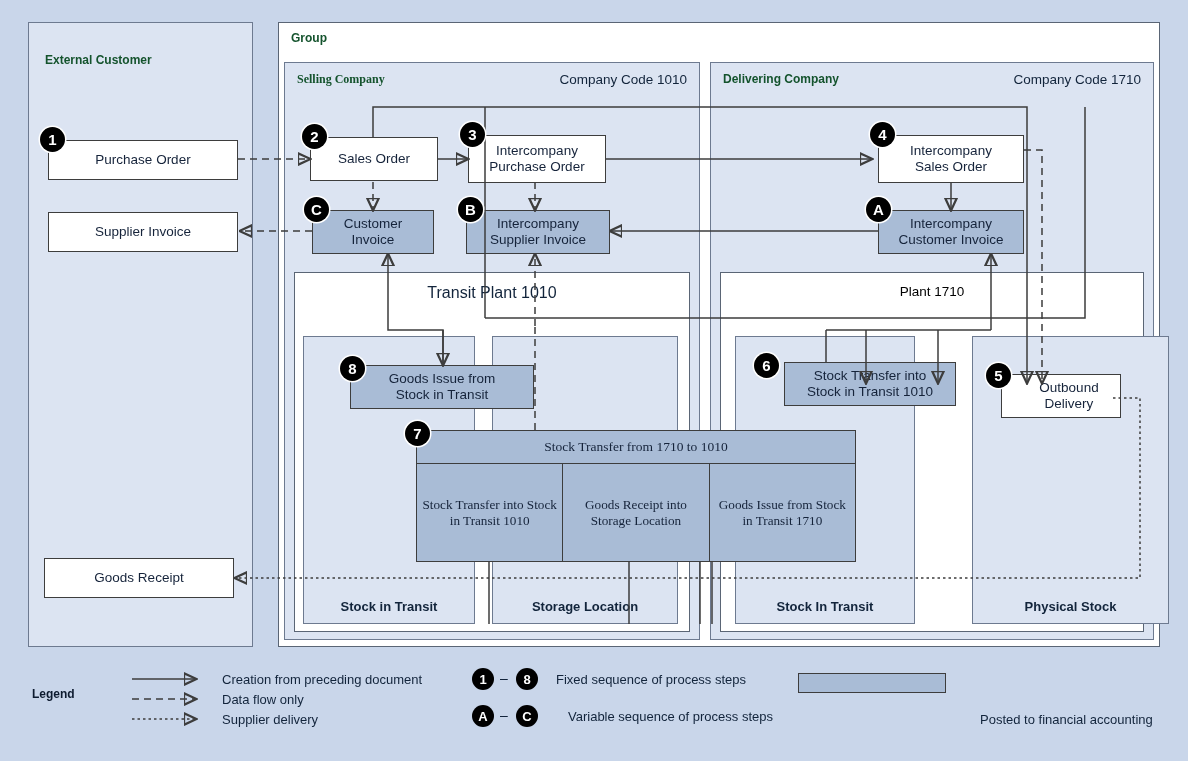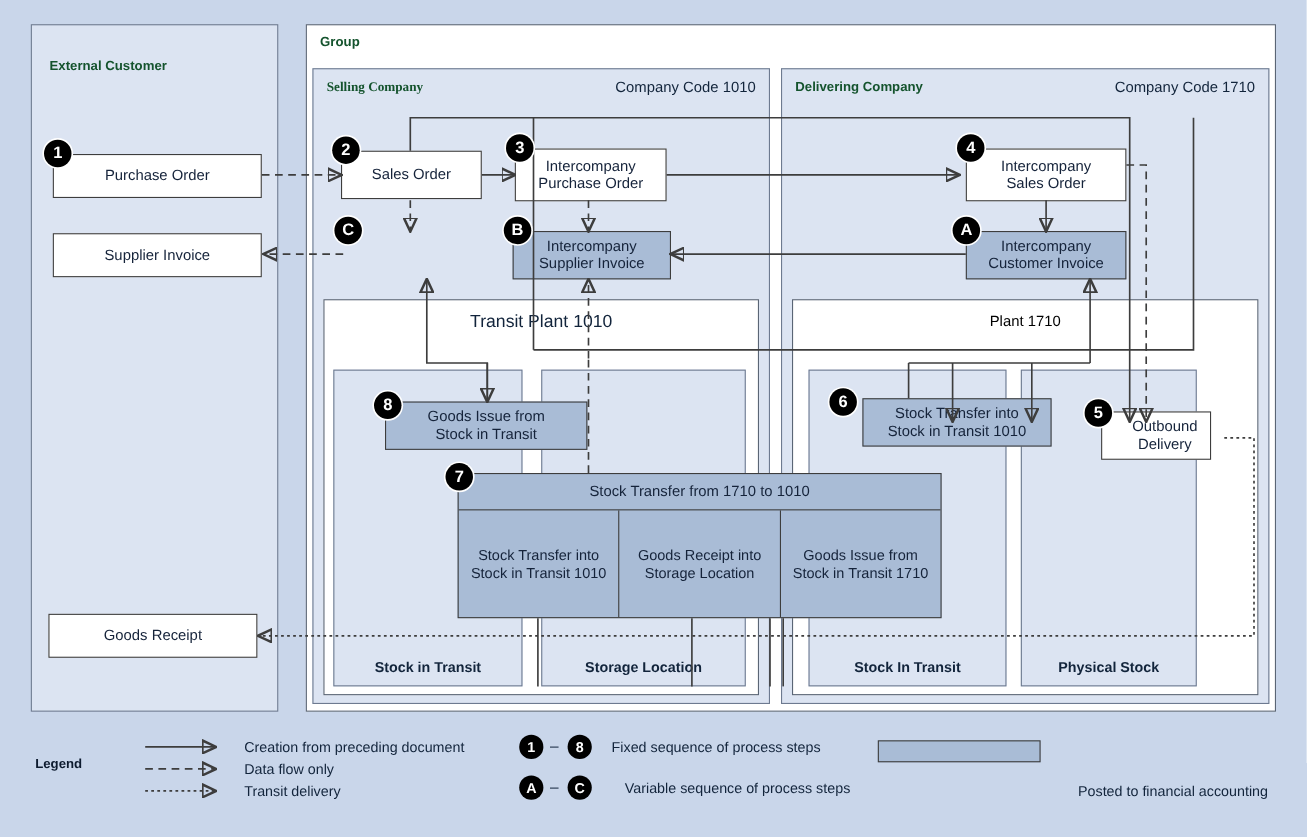--- a/index.html
+++ b/index.html
@@ -13,21 +13,21 @@
   .panel-hdr{font-weight:bold;font-size:12px;color:#14532d;}
   .panel-code{font-size:13.5px;color:#12243b;}
 
   
   .box{
     border:1.5px solid #3d3d3d;background:#ffffff;
     display:flex;align-items:center;justify-content:center;
     text-align:center;font-size:13.5px;color:#15233a;line-height:1.18;
   }
   .box.fin{background:#a9bcd6;}
-  .box.split{flex-direction:column;align-items:stretch;justify-content:flex-start;padding:0;}
+  .box.split{flex-direction:column;align-items:stretch;justify-content:flex-start;padding:0;font-family:Liberation Serif, serif;}
   .split-hdr{flex:0 0 32px;display:flex;align-items:center;justify-content:center;
              border-bottom:1.5px solid #3d3d3d;font-size:13.5px;}
   .split-cols{flex:1;display:flex;}
   .split-col{flex:1;display:flex;align-items:center;justify-content:center;
              text-align:center;font-size:13.2px;line-height:1.2;padding:0 4px;
              border-right:1.5px solid #3d3d3d;}
   .split-col:last-child{border-right:none;}
 
   
   .store{background:#dce4f2;border:1.5px solid #6d7a90;}
@@ -89,21 +89,21 @@
 
   <div class="abs store" style="left:303px;top:336px;width:172px;height:288px;">
     <div class="store-lbl">Stock in Transit</div>
   </div>
   <div class="abs store" style="left:492px;top:336px;width:186px;height:288px;">
     <div class="store-lbl">Storage Location</div>
   </div>
   <div class="abs store" style="left:735px;top:336px;width:180px;height:288px;">
     <div class="store-lbl">Stock In Transit</div>
   </div>
-  <div class="abs store" style="left:928px;top:336px;width:160px;height:288px;">
+  <div class="abs store" style="left:972px;top:336px;width:197px;height:288px;">
     <div class="store-lbl">Physical Stock</div>
   </div>
 
   <svg class="wires" viewBox="0 0 1188 761">
     <defs>
       <marker id="ah" markerWidth="9" markerHeight="9" refX="8" refY="4.5" orient="auto">
         <path d="M0,0.6 L8.4,4.5 L0,8.4 Z" fill="#3d3d3d" stroke="none"></path>
       </marker>
     </defs>
 
@@ -161,20 +161,22 @@
 
   <div class="abs box" style="left:44px;top:558px;width:190px;height:40px;">Goods Receipt</div>
 
   <div class="abs box" style="left:310px;top:137px;width:128px;height:44px;">Sales Order</div>
   <div class="abs badge" style="left:302px;top:124px;">2</div>
 
   <div class="abs box" style="left:468px;top:135px;width:138px;height:48px;white-space:pre-line;">Intercompany
 Purchase Order</div>
   <div class="abs badge" style="left:460px;top:122px;">3</div>
 
+  <div class="abs box fin" style="left:312px;top:210px;width:122px;height:44px;white-space:pre-line;">Customer
+Invoice</div>
   <div class="abs badge" style="left:304px;top:197px;">C</div>
 
   <div class="abs box fin" style="left:466px;top:210px;width:144px;height:44px;white-space:pre-line;">Intercompany
 Supplier Invoice</div>
   <div class="abs badge" style="left:458px;top:197px;">B</div>
 
   <div class="abs box" style="left:878px;top:135px;width:146px;height:48px;white-space:pre-line;">Intercompany
 Sales Order</div>
   <div class="abs badge" style="left:870px;top:122px;">4</div>
 
@@ -183,21 +185,21 @@
   <div class="abs badge" style="left:866px;top:197px;">A</div>
 
   <div class="abs box fin" style="left:350px;top:365px;width:184px;height:44px;white-space:pre-line;">Goods Issue from
 Stock in Transit</div>
   <div class="abs badge" style="left:340px;top:356px;">8</div>
 
   <div class="abs box fin" style="left:784px;top:362px;width:172px;height:44px;white-space:pre-line;">Stock Transfer into
 Stock in Transit 1010</div>
   <div class="abs badge" style="left:754px;top:353px;">6</div>
 
-  <div class="abs box" style="left:1001px;top:374px;width:100px;height:44px;white-space:pre-line;padding-left:16px;">Outbound
+  <div class="abs box" style="left:1001px;top:374px;width:120px;height:44px;white-space:pre-line;padding-left:16px;">Outbound
 Delivery</div>
   <div class="abs badge" style="left:986px;top:363px;">5</div>
 
   <div class="abs box fin split" style="left:416px;top:430px;width:440px;height:132px;">
     <div class="split-hdr">Stock Transfer from 1710 to 1010</div>
     <div class="split-cols">
       <div class="split-col">Stock Transfer into Stock in Transit 1010</div>
       <div class="split-col">Goods Receipt into Storage Location</div>
       <div class="split-col">Goods Issue from Stock in Transit 1710</div>
     </div>
@@ -207,21 +209,21 @@
   <div class="abs legend-title" style="left:32px;top:687px;">Legend</div>
 
   <svg class="abs" style="left:130px;top:668px;width:80px;height:60px;" viewBox="0 0 80 60">
     <line x1="2" y1="11" x2="66" y2="11" stroke="#3d3d3d" stroke-width="1.5" marker-end="url(#ah)"></line>
     <line x1="2" y1="31" x2="66" y2="31" stroke="#3d3d3d" stroke-width="1.5" stroke-dasharray="7 5" marker-end="url(#ah)"></line>
     <line x1="2" y1="51" x2="66" y2="51" stroke="#3d3d3d" stroke-width="1.5" stroke-dasharray="2.5 3" marker-end="url(#ah)"></line>
   </svg>
 
   <div class="abs legend-txt" style="left:202px;top:672px;">Creation from preceding document</div>
   <div class="abs legend-txt" style="left:202px;top:692px;">Data flow only</div>
-  <div class="abs legend-txt" style="left:202px;top:712px;">Transit delivery</div>
+  <div class="abs legend-txt" style="left:202px;top:712px;">Supplier delivery</div>
 
   <div class="abs lg-badge" style="left:472px;top:668px;">1</div>
   <div class="abs lg-dash" style="left:500px;top:670px;">–</div>
   <div class="abs lg-badge" style="left:516px;top:668px;">8</div>
   <div class="abs legend-txt" style="left:536px;top:672px;">Fixed sequence of process steps</div>
 
   <div class="abs lg-badge" style="left:472px;top:705px;">A</div>
   <div class="abs lg-dash" style="left:500px;top:707px;">–</div>
   <div class="abs lg-badge" style="left:516px;top:705px;">C</div>
   <div class="abs legend-txt" style="left:548px;top:709px;">Variable sequence of process steps</div>

